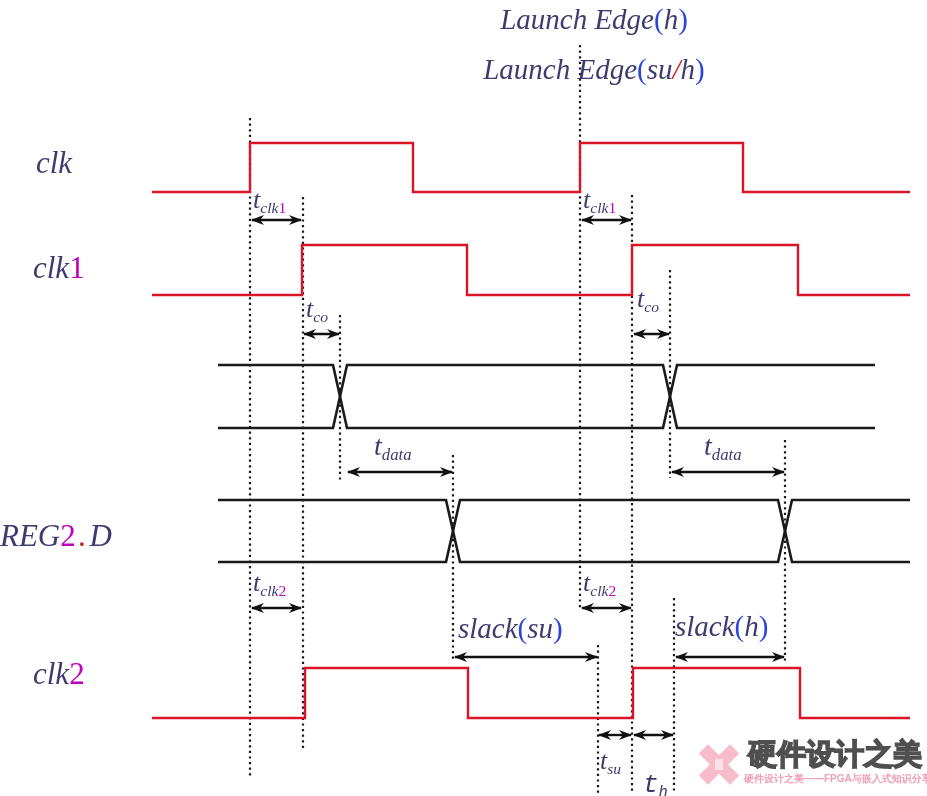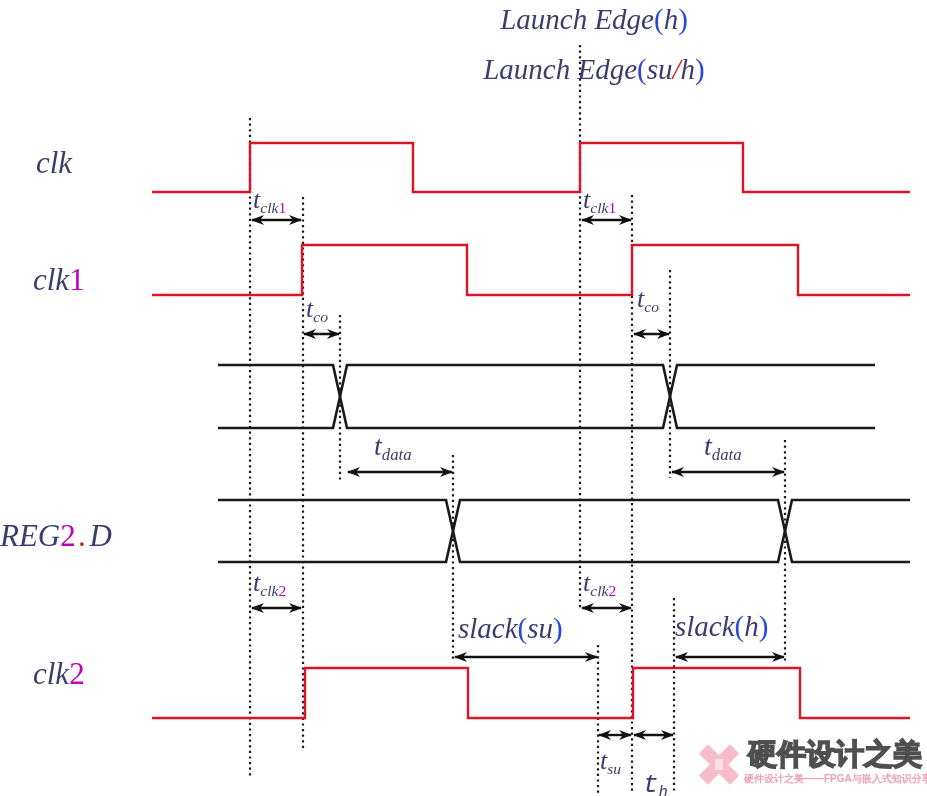--- a/index.html
+++ b/index.html
@@ -87,21 +87,21 @@
   <div class="lbl sz-edge ctr" style="left:444px;top:5px;width:300px;">
     <span>Launch Edge</span><span class="c-par">(</span><span>h</span><span class="c-par">)</span>
   </div>
   <div class="lbl sz-edge ctr" style="left:444px;top:55px;width:300px;">
     <span>Launch Edge</span><span class="c-par">(</span><span>su</span><span class="c-slash">/</span><span>h</span><span class="c-par">)</span>
   </div>
 
   <div class="lbl sz-sig" style="left:36px;top:147px;">
     <span>clk</span>
   </div>
-  <div class="lbl sz-sig" style="left:33px;top:252px;margin-top:12px;">
+  <div class="lbl sz-sig" style="left:33px;top:252px;">
     <span>clk</span><span class="c-num">1</span>
   </div>
   <div class="lbl sz-sig" style="left:0px;top:520px;">
     <span>REG</span><span class="c-num">2</span><span class="c-dot">.</span><span>D</span>
   </div>
   <div class="lbl sz-sig" style="left:33px;top:658px;">
     <span>clk</span><span class="c-num">2</span>
   </div>
 
   <div class="lbl t-lbl" style="left:253px;top:187px;">

